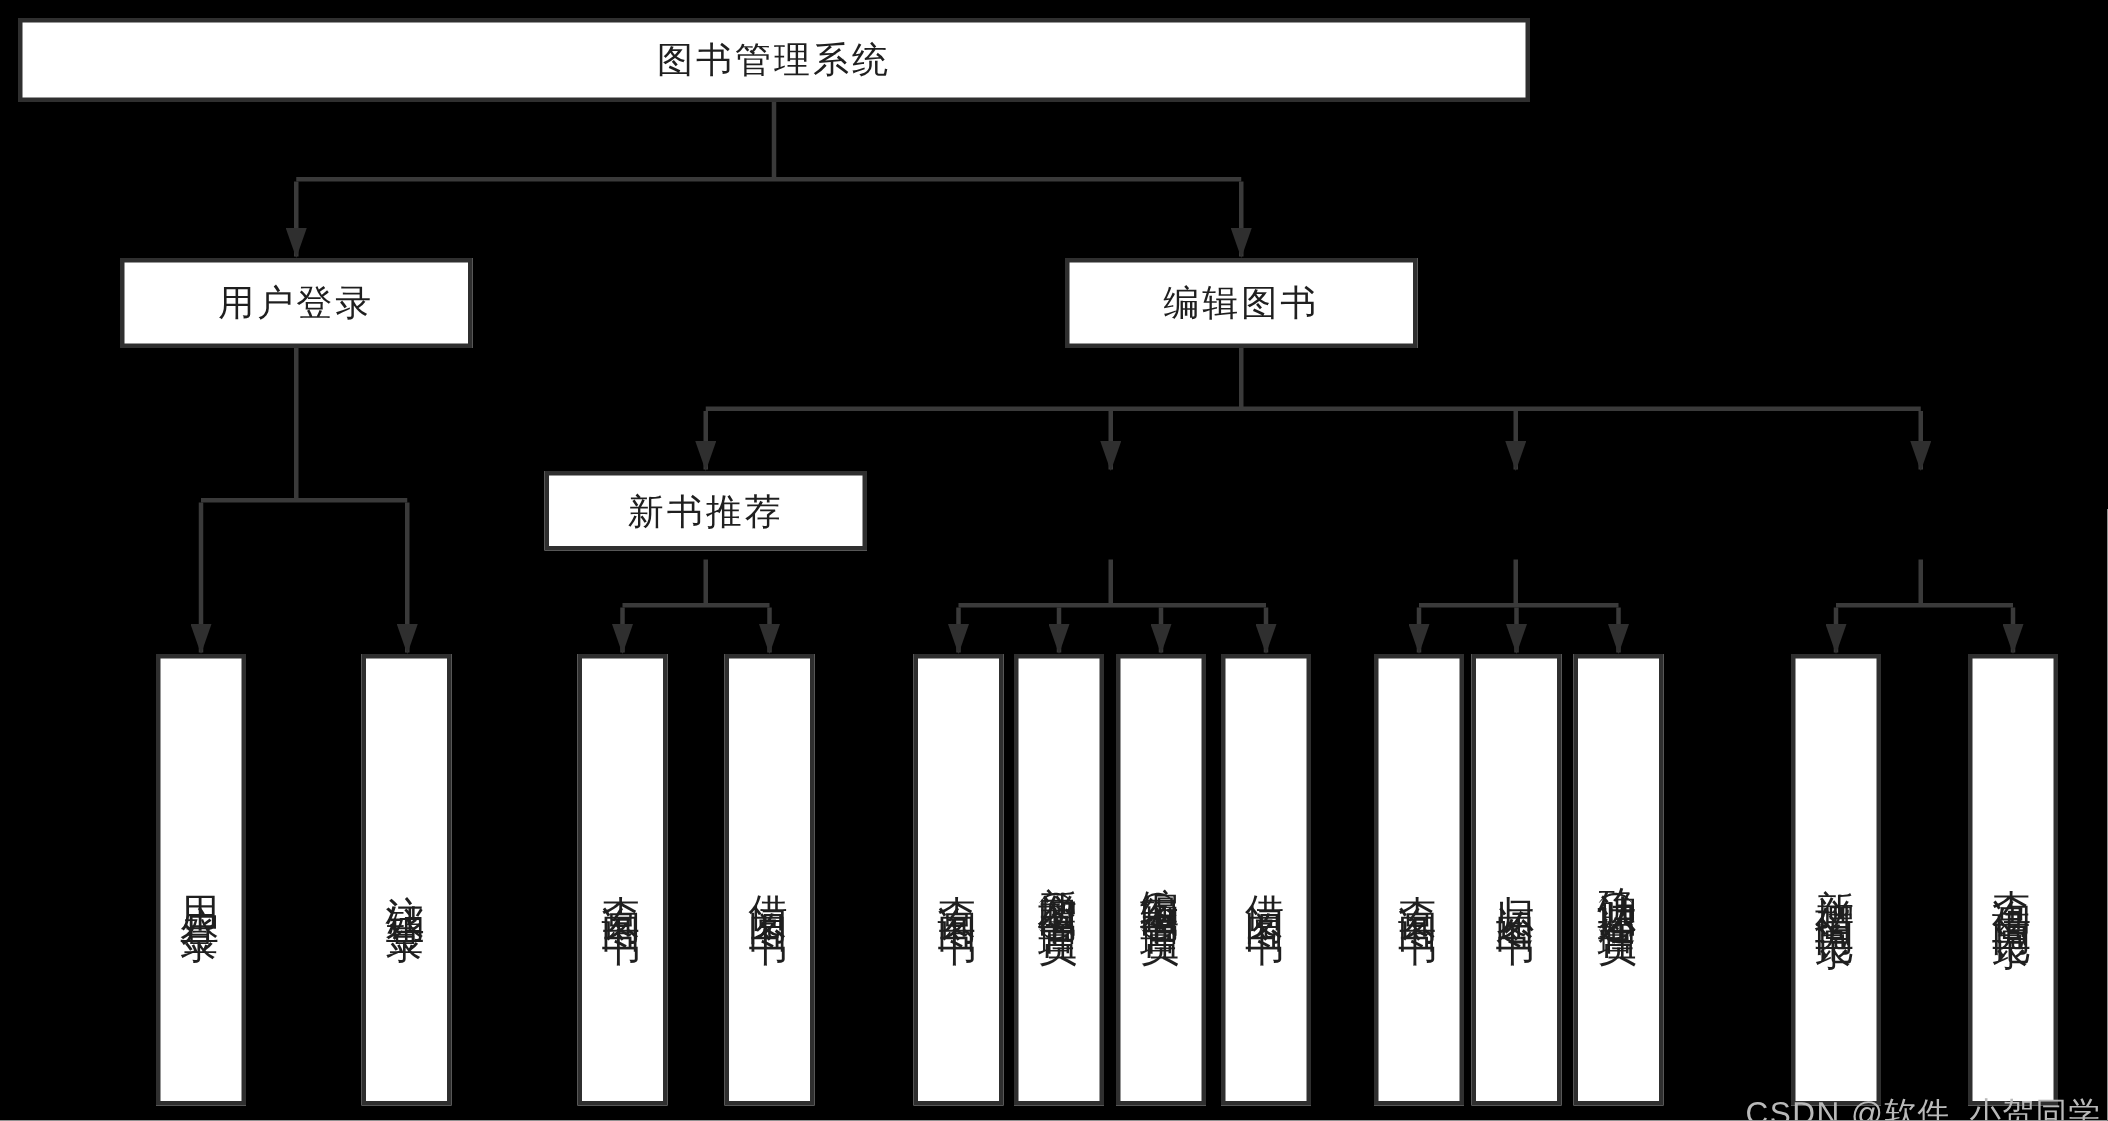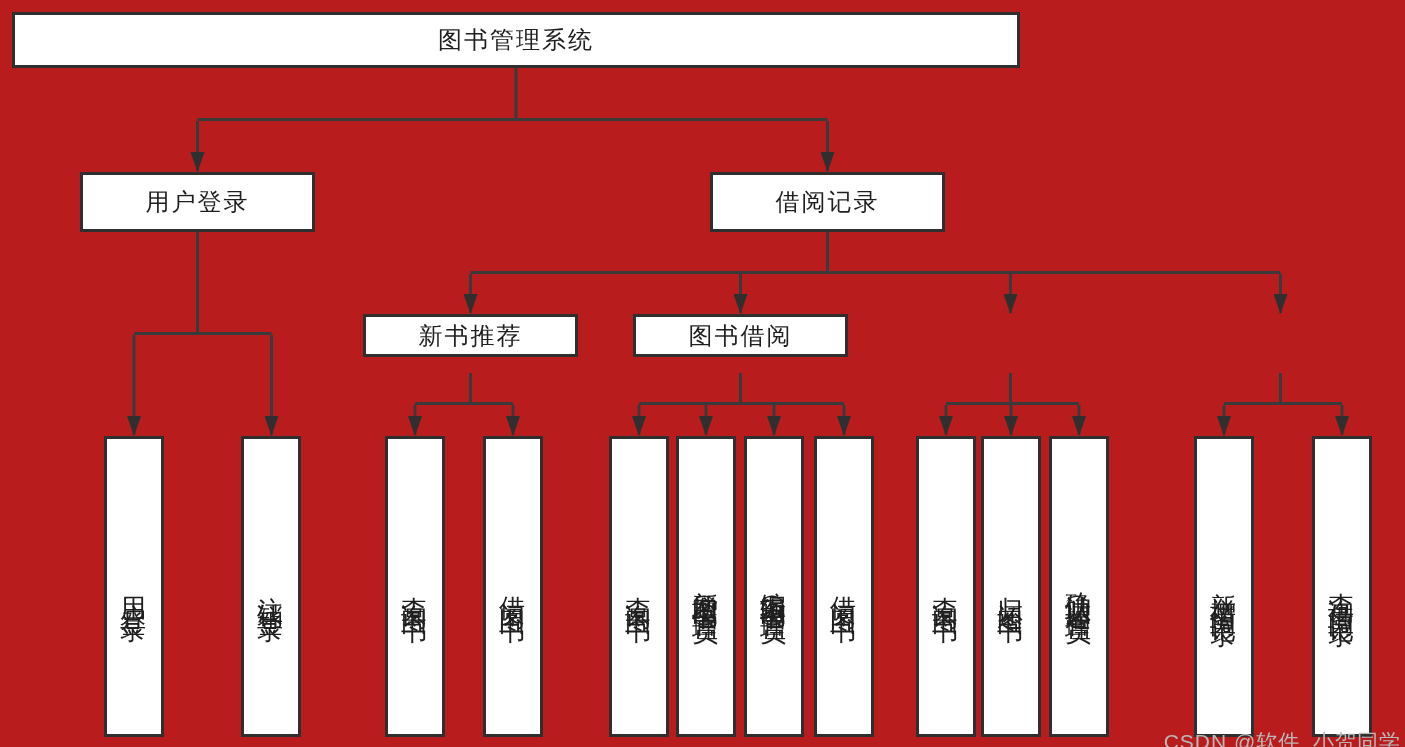--- a/index.html
+++ b/index.html
@@ -1,42 +1,42 @@
 <!DOCTYPE html>
 <html><head>
 <meta charset="utf-8">
 <style>
   html, body { margin: 0; padding: 0; background: #ffffff; }
   body { font-family: "Liberation Sans", sans-serif; }
   .stage {
     position: relative;
     width: 1405px;
     height: 747px;
-    background: #b91c1c;
+    background: #000000;
     overflow: hidden;
   }
   .wires {
     position: absolute;
     left: 0; top: 0;
     pointer-events: none;
   }
   .node {
     position: absolute;
     box-sizing: border-box;
     background: #ffffff;
     border: 3px solid #2f2f2f;
     color: #1f1f1f;
     display: flex;
     align-items: center;
     justify-content: center;
   }
   .h { font-size: 24px; letter-spacing: 2px; }
   .root { left: 12px; top: 12px; width: 1008px; height: 56px; }
   .lvl2 { top: 172px; width: 235px; height: 60px; }
-  .lvl3 { top: 314px; width: 215px; height: 43px; }
+  .lvl3 { top: 314px; width: 215px; height: 53px; }
   .leaf { top: 436px; width: 60px; height: 301px; }
   .v {
     writing-mode: vertical-rl;
     font-size: 26px;
   }
   .ls4 { letter-spacing: 7px; padding-top: 7px; }
   .ls6 { letter-spacing: 6px; padding-top: 6px; }
   .ls9 { letter-spacing: 4px; padding-top: 4px; }
   .watermark {
     position: absolute;
@@ -92,24 +92,23 @@
 
       <path d="M1280.5 373 V405 M1224 403.5 H1342"></path>
       <path marker-end="url(#arrow)" d="M1224 405 V435"></path>
       <path marker-end="url(#arrow)" d="M1342 405 V435"></path>
     </g>
   </svg>
 
   <div class="node h root">图书管理系统</div>
 
   <div class="node h lvl2" style="left:80px">用户登录</div>
-  <div class="node h lvl2" style="left:710px">借阅记录</div>
+  <div class="node h lvl2" style="left:710px">编辑图书</div>
 
   <div class="node h lvl3" style="left:363px">新书推荐</div>
-  <div class="node h lvl3" style="left:633px">图书借阅</div>
 
   <div class="node v leaf ls4" style="left:104px">用户登录</div>
   <div class="node v leaf ls4" style="left:241px">注销登录</div>
 
   <div class="node v leaf ls4" style="left:385px">查询图书</div>
   <div class="node v leaf ls4" style="left:483px">借阅图书</div>
 
   <div class="node v leaf ls4" style="left:609px">查询图书</div>
   <div class="node v leaf ls9" style="left:676px">新增图书（管理员）</div>
   <div class="node v leaf ls9" style="left:744px">编辑图书（管理员）</div>

